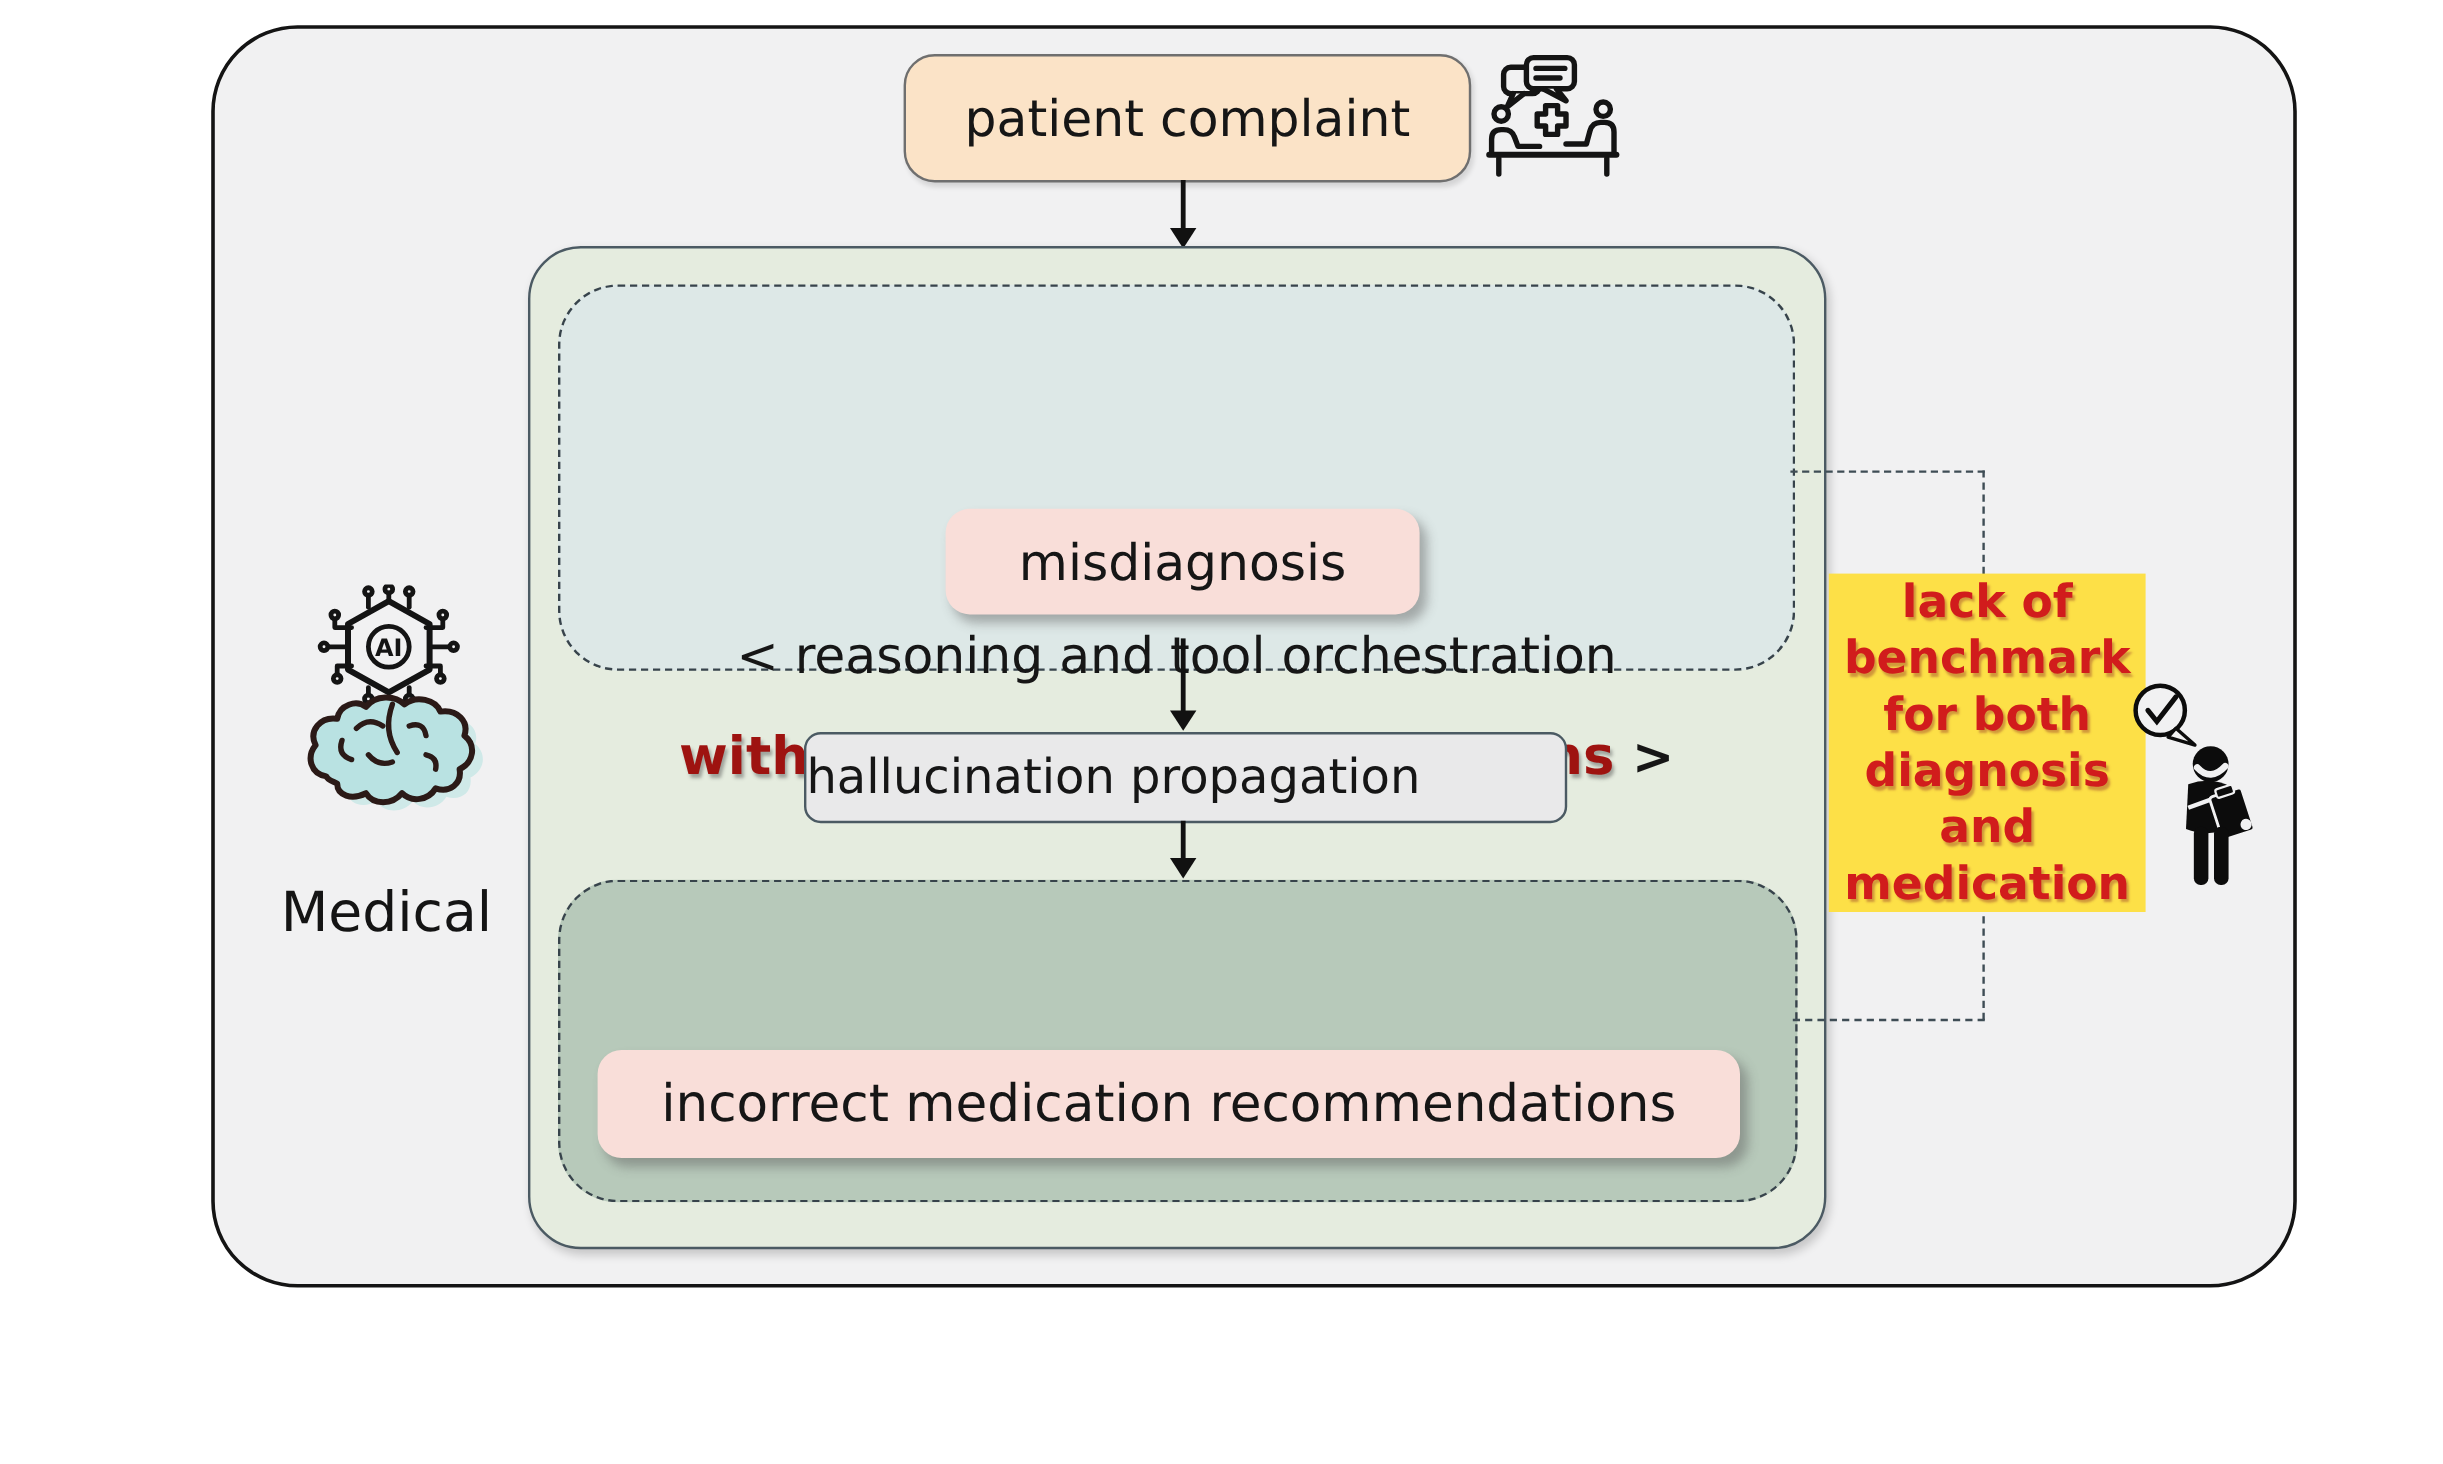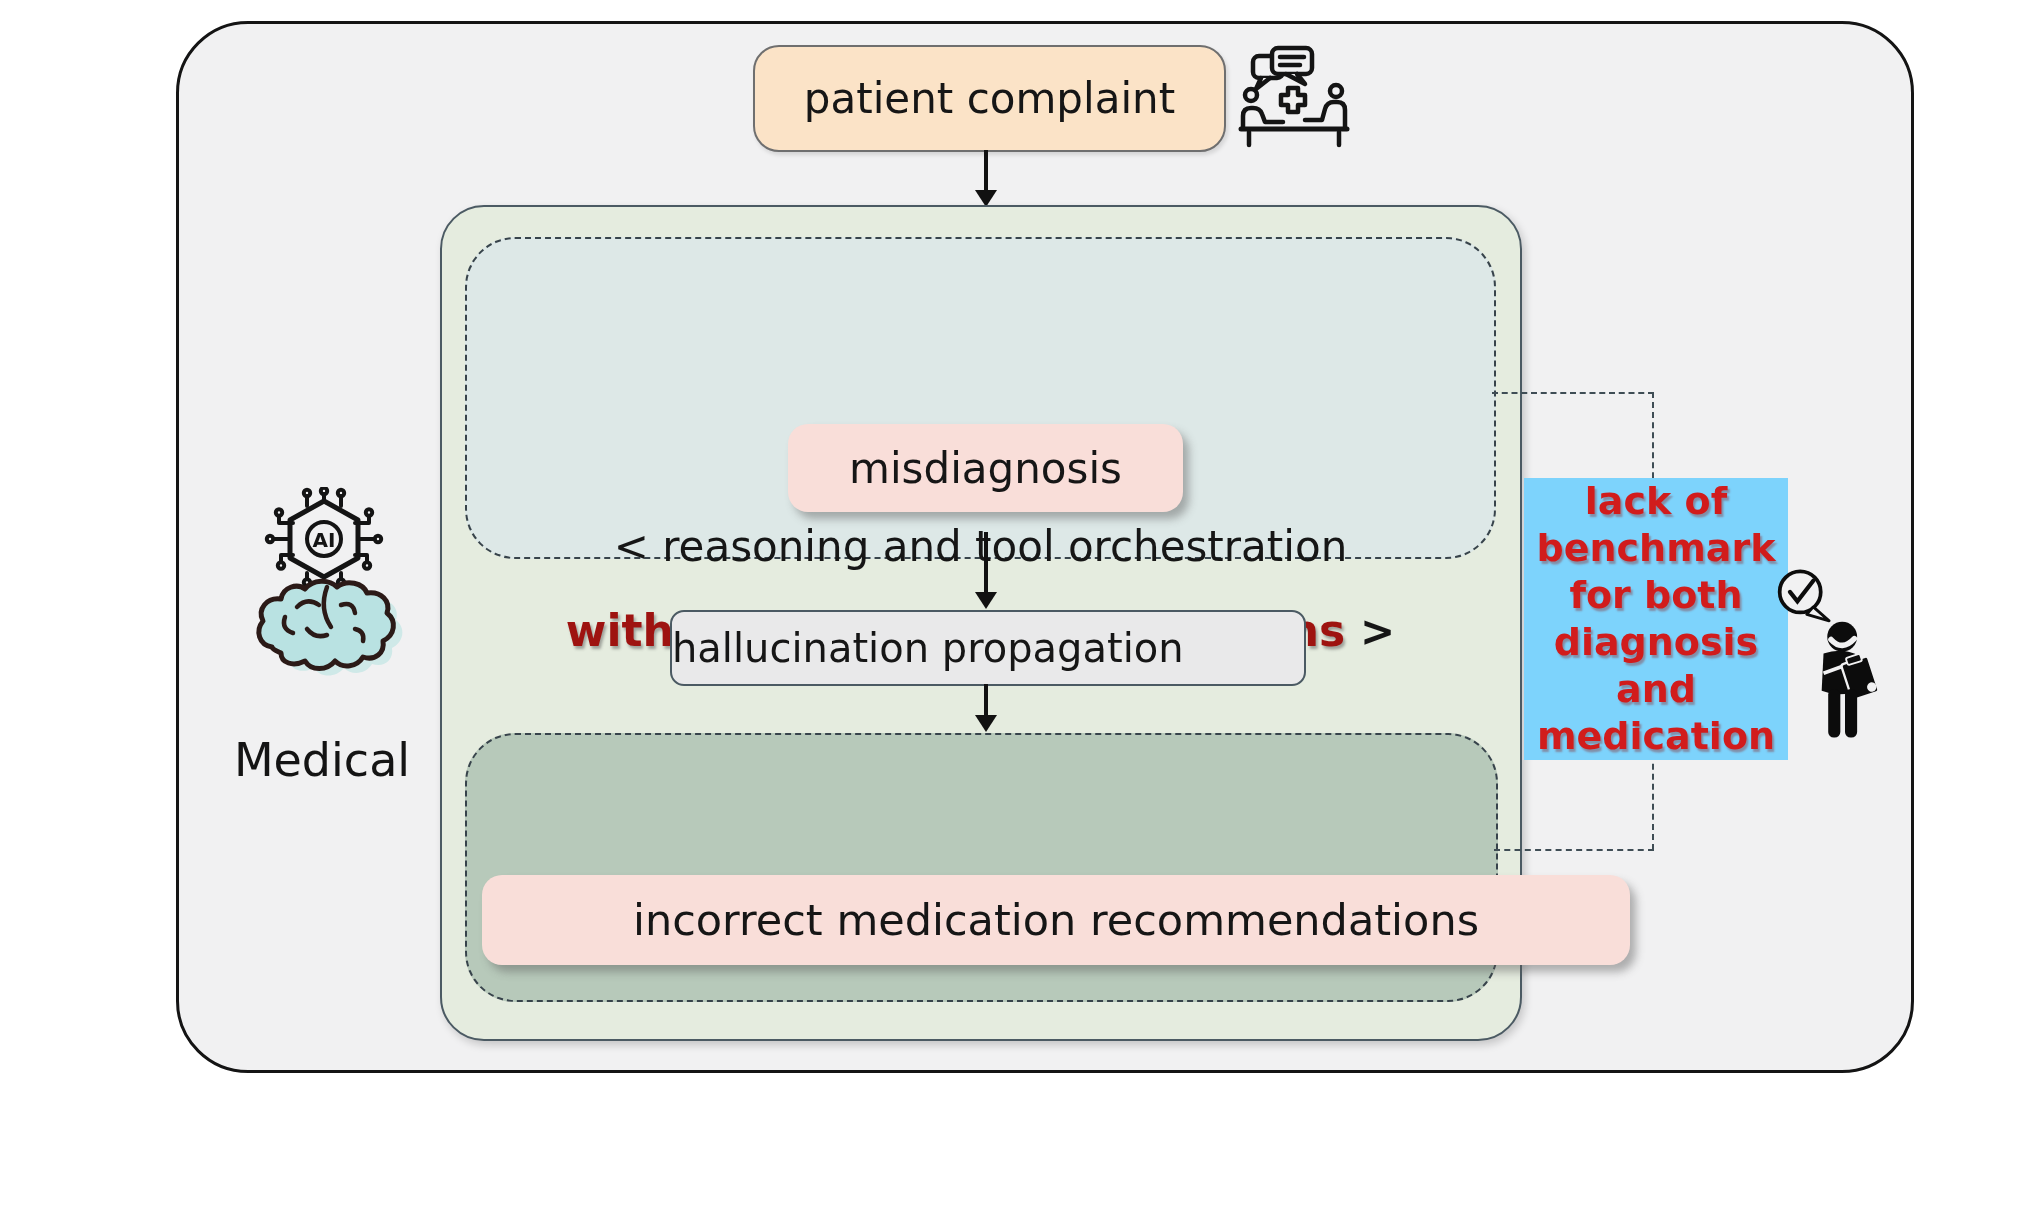--- a/index.html
+++ b/index.html
@@ -29,38 +29,38 @@
   .stage-line{left:0;width:100%;text-align:center;white-space:nowrap;}
   .t-black{color:#161616;}
   .t-maroon{color:#9e1310;font-weight:bold;text-shadow:2px 3px 3px rgba(70,70,70,.45);word-spacing:8px;}
   .t-suffix{color:#161616;font-weight:bold;}
 
   .pink{background:#f9ded9;border-radius:20px;display:flex;align-items:center;justify-content:center;
         box-shadow:6px 7px 9px rgba(90,90,90,.45);}
   .pink span{color:#161616;white-space:nowrap;}
   .misdiag{left:788px;top:424px;width:395px;height:88px;}
   .misdiag span{font-size:42px;}
-  .incorrect{left:482px;top:875px;width:1148px;height:90px;}
+  .incorrect{left:498px;top:875px;width:952px;height:90px;}
   .incorrect span{font-size:43px;}
 
   .halluc{left:670px;top:610px;width:632px;height:72px;background:#e9e9ea;border:2px solid #4b5a63;
           border-radius:14px;display:flex;align-items:center;justify-content:flex-start;}
   .halluc span{font-size:40px;color:#161616;white-space:nowrap;}
 
   
   .arrow .shaft{position:absolute;width:4px;background:#111;}
   .arrow .head{position:absolute;width:0;height:0;border-left:11px solid transparent;
                border-right:11px solid transparent;border-top:17px solid #111;}
 
   
   .dash-h{height:0;border-top:2px dashed #3f4d55;}
   .dash-v{width:0;border-left:2px dashed #3f4d55;}
 
   
-  .note{left:1524px;top:478px;width:264px;background:#7dd3fc;z-index:5;text-align:center;}
+  .note{left:1524px;top:478px;width:264px;background:#fde047;z-index:5;text-align:center;}
   .note div{font-size:38px;line-height:47px;font-weight:bold;color:#d11c1c;
             text-shadow:2px 3px 2px rgba(140,40,40,.4);white-space:nowrap;}
 
   
   .agent-label{left:212px;top:692px;width:220px;text-align:center;color:#141414;
                font-size:46px;line-height:62px;margin-top:37px;}
   svg{display:block;}
 </style>
 </head>
 <body>

